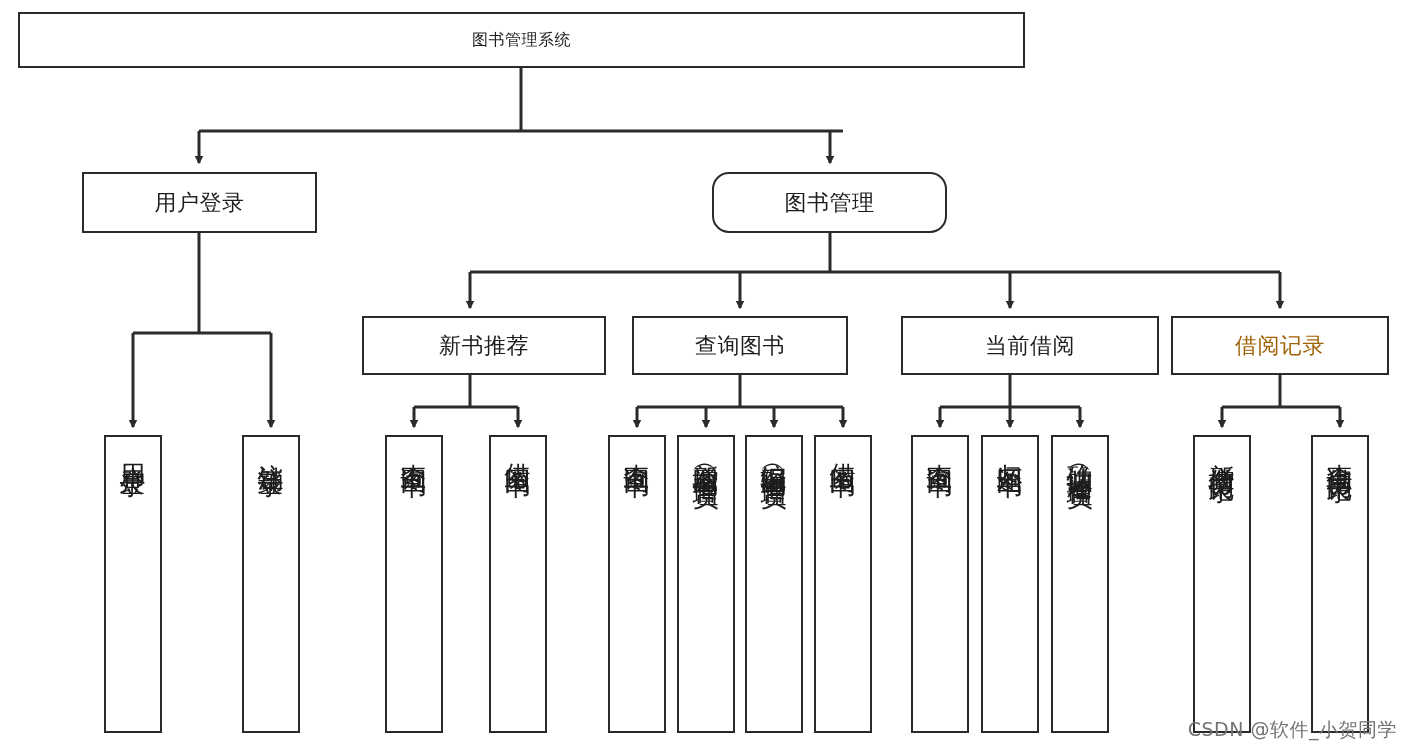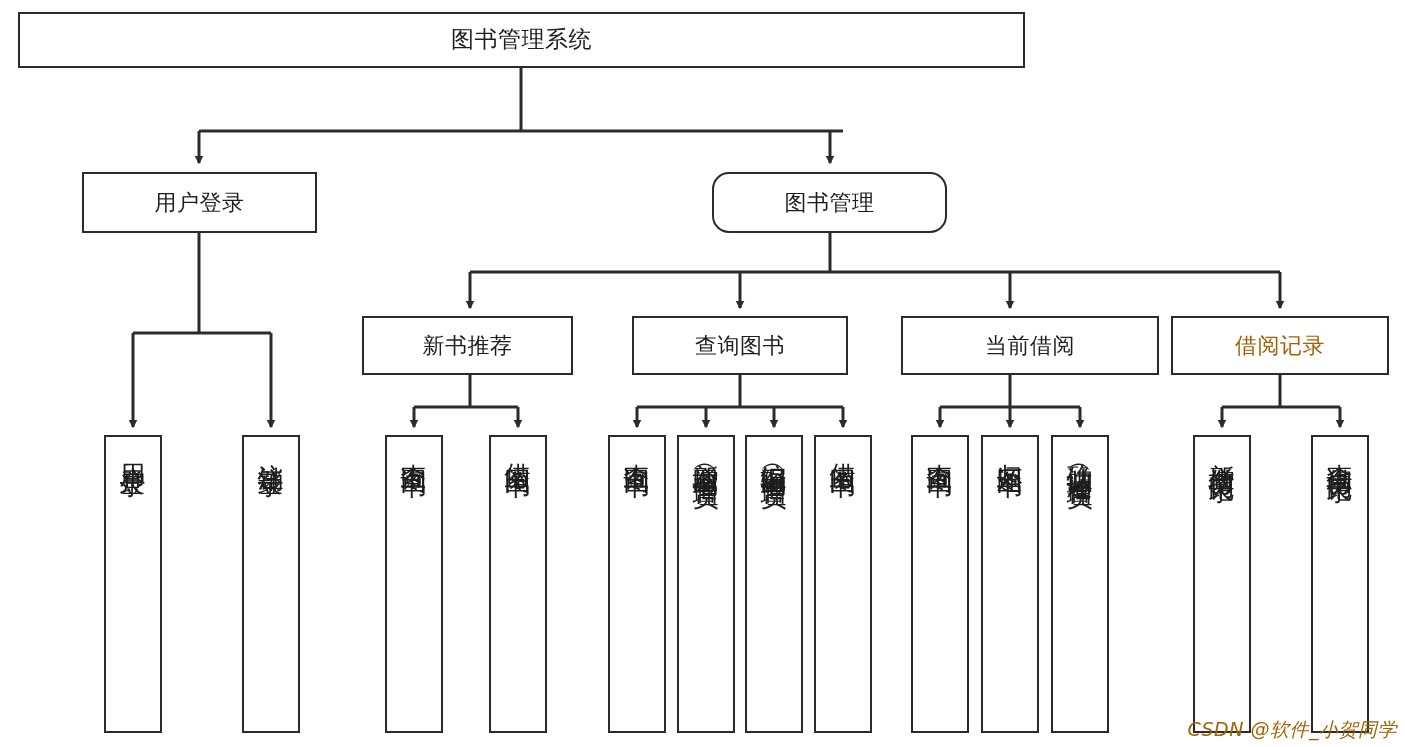--- a/index.html
+++ b/index.html
@@ -25,21 +25,21 @@
   }
   .node-label{
     display:block;
     line-height:1.18;
     letter-spacing:0.5px;
     white-space:pre;
     text-align:center;
   }
   
   .node.horiz .node-label{font-size:22px;}
-  .node.title .node-label{font-size:23px;}
+  .node.title .node-label{font-size:16px;}
   
   .node.vert{
     padding:6px 0;
     align-items:flex-start;
     justify-content:center;
   }
   .node.vert .node-label{
     writing-mode:vertical-rl;
     text-orientation:upright;
     font-size:26px;
@@ -118,21 +118,21 @@
     <span class="node-label">图书管理系统</span>
   </div>
 
   <div class="node horiz" style="left: 82px; top: 172px; width: 235px; height: 61px; border-color: rgb(43, 43, 43); background: rgb(255, 255, 255); color: rgb(29, 29, 29);">
     <span class="node-label">用户登录</span>
   </div>
   <div class="node horiz" style="left: 712px; top: 172px; width: 235px; height: 61px; border-color: rgb(43, 43, 43); background: rgb(255, 255, 255); color: rgb(29, 29, 29); border-radius: 17px;">
     <span class="node-label">图书管理</span>
   </div>
 
-  <div class="node horiz" style="left: 362px; top: 316px; width: 211px; height: 59px; border-color: rgb(43, 43, 43); background: rgb(255, 255, 255); color: rgb(29, 29, 29);">
+  <div class="node horiz" style="left: 362px; top: 316px; width: 244px; height: 59px; border-color: rgb(43, 43, 43); background: rgb(255, 255, 255); color: rgb(29, 29, 29);">
     <span class="node-label">新书推荐</span>
   </div>
   <div class="node horiz" style="left: 632px; top: 316px; width: 216px; height: 59px; border-color: rgb(43, 43, 43); background: rgb(255, 255, 255); color: rgb(29, 29, 29);">
     <span class="node-label">查询图书</span>
   </div>
   <div class="node horiz" style="left: 901px; top: 316px; width: 258px; height: 59px; border-color: rgb(43, 43, 43); background: rgb(255, 255, 255); color: rgb(29, 29, 29);">
     <span class="node-label">当前借阅</span>
   </div>
   <div class="node horiz" style="left: 1171px; top: 316px; width: 218px; height: 59px; border-color: rgb(43, 43, 43); background: rgb(255, 255, 255); color: #a16207;">
     <span class="node-label">借阅记录</span>
@@ -175,15 +175,15 @@
     <span class="node-label">确认归还（管理员）</span>
   </div>
 
   <div class="node vert" style="left: 1193px; top: 435px; width: 58px; height: 298px; border-color: rgb(43, 43, 43); background: rgb(255, 255, 255); color: rgb(29, 29, 29);">
     <span class="node-label">新增借阅记录</span>
   </div>
   <div class="node vert" style="left: 1311px; top: 435px; width: 58px; height: 298px; border-color: rgb(43, 43, 43); background: rgb(255, 255, 255); color: rgb(29, 29, 29);">
     <span class="node-label">查询借阅记录</span>
   </div>
 
-  <div class="watermark" style="color: #a16207; font-style: italic;">CSDN @软件_小贺同学</div>
+  <div class="watermark" style="color: #737373;">CSDN @软件_小贺同学</div>
 
 </div>
 
 </body></html>

